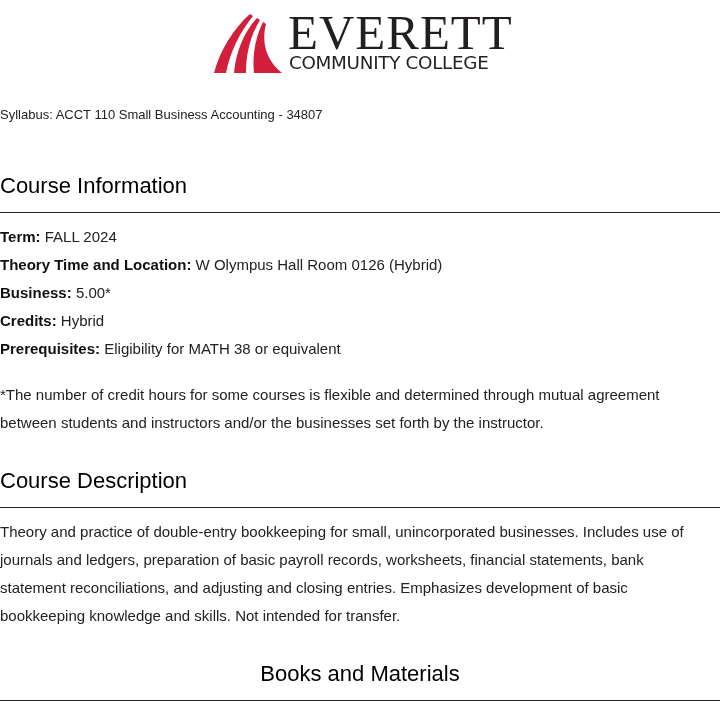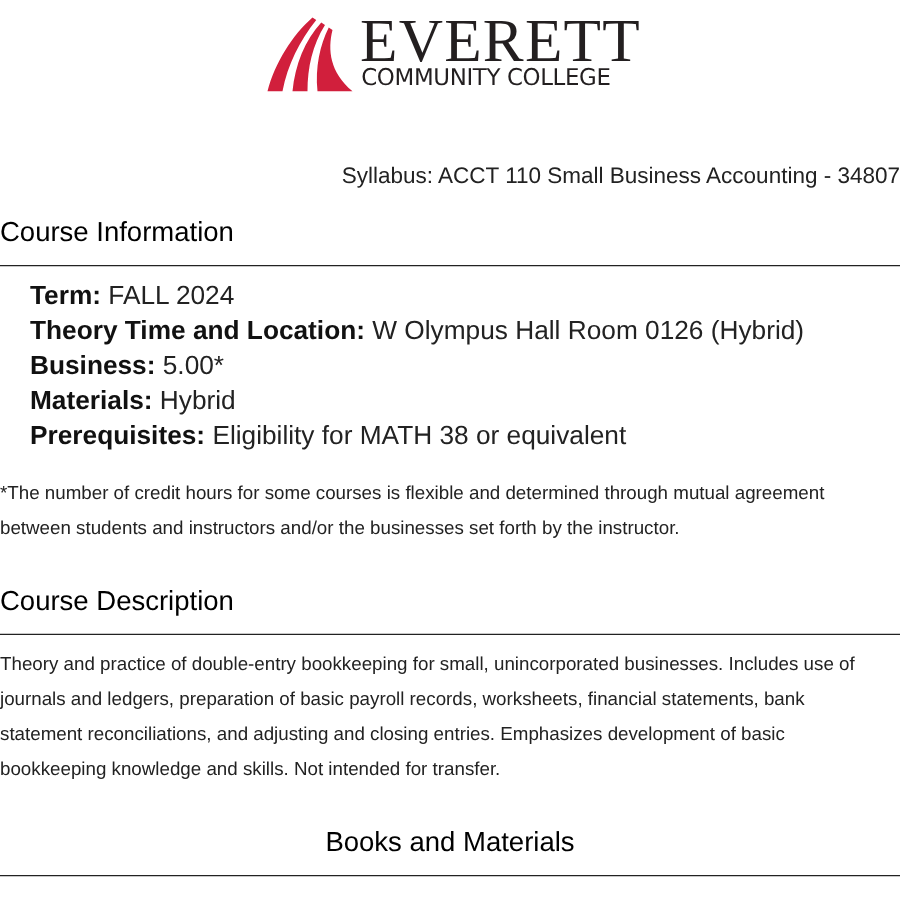--- a/index.html
+++ b/index.html
@@ -43,47 +43,46 @@
       line-height: 20px;
       letter-spacing: -0.3px;
       color: #231f20;
       white-space: nowrap;
       transform: scaleX(0.99);
       transform-origin: left;
     }
     .syllabus-title {
       position: absolute;
       left: 0;
-      top: 129px;
+      top: 104px;
       width: 720px;
-      text-align: right;
-      font-size: 18px;
+      text-align: left;
+      font-size: 13px;
       line-height: 22px;
       color: #222;
     }
     .section-heading {
       position: absolute;
       left: 0;
       width: 720px;
       margin: 0;
       font-weight: normal;
       font-size: 22px;
       line-height: 28px;
       color: #000;
       border-bottom: 1px solid #222;
       padding-bottom: 12px;
     }
     .info-row {
       position: absolute;
       left: 0;
-      font-size: 21px;
+      font-size: 15px;
       line-height: 20px;
       color: #222;
       white-space: nowrap;
-      padding-left: 24px;
     }
     .info-row b { color: #111; font-weight: bold; }
     .para {
       position: absolute;
       left: 0;
       width: 712px;
       font-size: 15px;
       line-height: 28px;
       color: #222;
     }
@@ -111,21 +110,21 @@
 </div>
 <div class="info-row" style="top:255px;">
   <b>Theory Time and Location:</b>
   <span>W Olympus Hall Room 0126 (Hybrid)</span>
 </div>
 <div class="info-row" style="top:283px;">
   <b>Business:</b>
   <span>5.00*</span>
 </div>
 <div class="info-row" style="top:311px;">
-  <b>Materials:</b>
+  <b>Credits:</b>
   <span>Hybrid</span>
 </div>
 <div class="info-row" style="top:339px;">
   <b>Prerequisites:</b>
   <span>Eligibility for MATH 38 or equivalent</span>
 </div>
 
 <div class="para" style="top:381px;">*The number of credit hours for some courses is flexible and determined through mutual agreement between students and instructors and/or the businesses set forth by the instructor.</div>
 
 <h2 class="section-heading" style="top:467px;">Course Description</h2>

